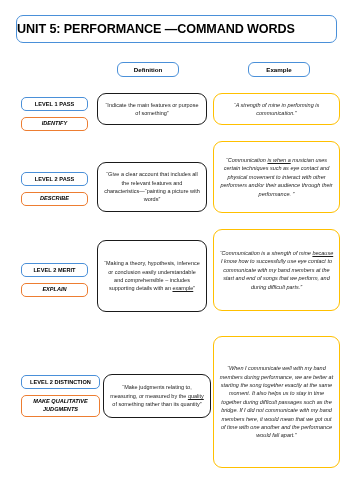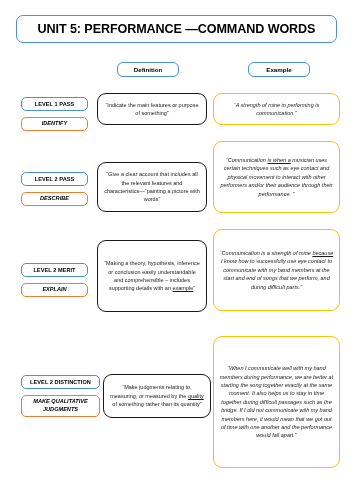--- a/index.html
+++ b/index.html
@@ -28,21 +28,20 @@
     left: 16px;
     top: 15px;
     width: 321px;
     height: 28px;
     box-sizing: border-box;
     border: 1.4px solid #4a90d9;
     border-radius: 7px;
     background: #ffffff;
     display: flex;
     align-items: center;
-    justify-content: center;
   }
   .title-text {
     font-size: 12.6px;
     font-weight: bold;
     letter-spacing: -0.1px;
     color: #000000;
     white-space: nowrap;
   }
 
   

